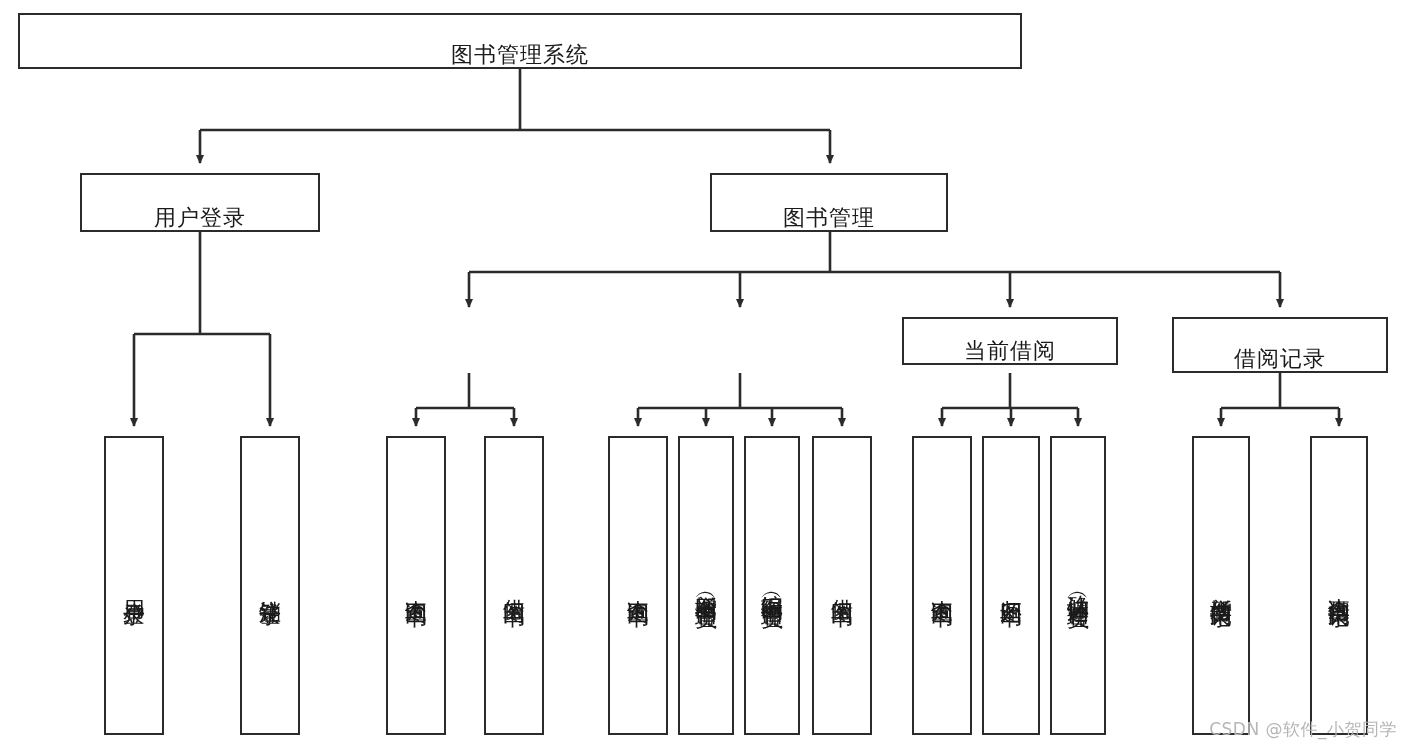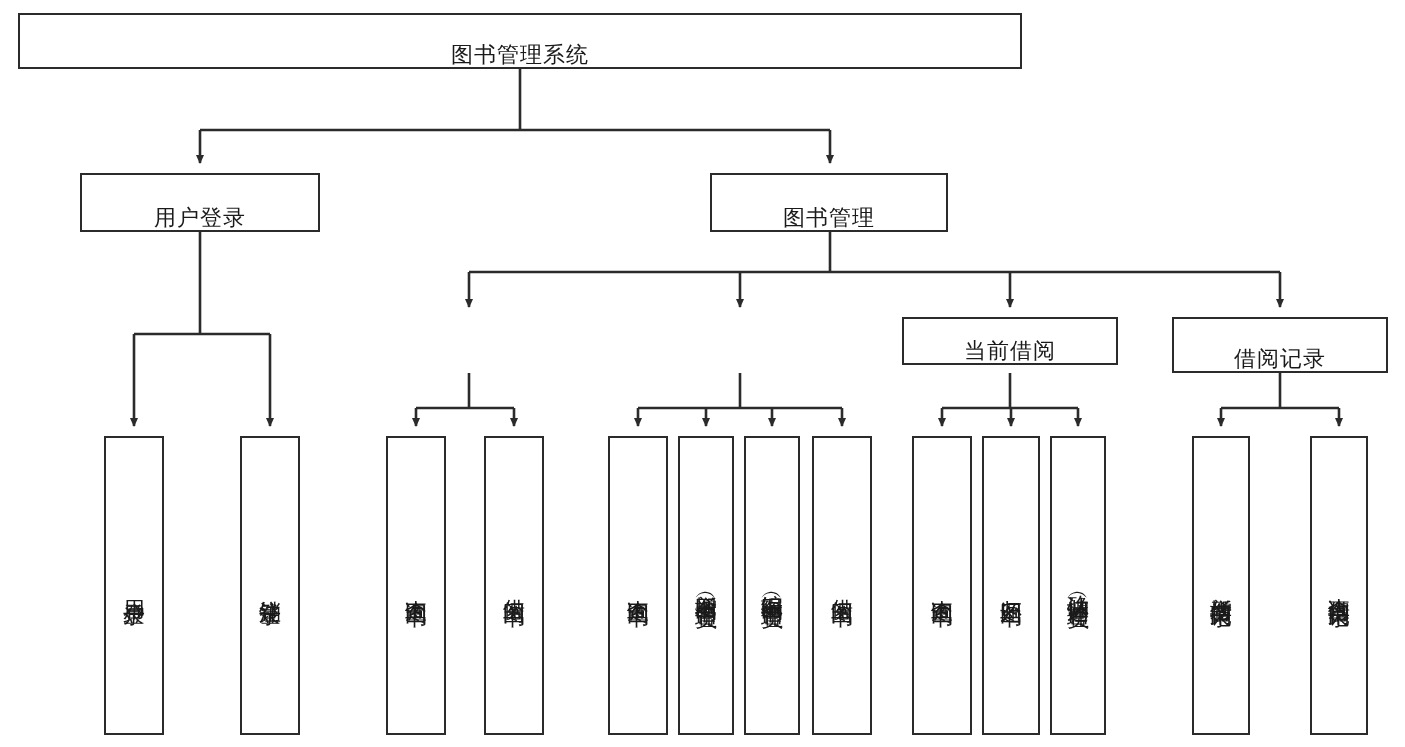--- a/index.html
+++ b/index.html
@@ -174,14 +174,15 @@
     <span class="node-label">确认归还（管理员）</span>
   </div>
 
   <div class="node node-v" style="left:1192px; top:436px; width:58px; height:299px;">
     <span class="node-label">新增借阅记录</span>
   </div>
   <div class="node node-v" style="left:1310px; top:436px; width:58px; height:299px;">
     <span class="node-label">查询借阅记录</span>
   </div>
 
+  <div class="watermark">CSDN @软件_小贺同学</div>
 
 </div>
 
 </body></html>

